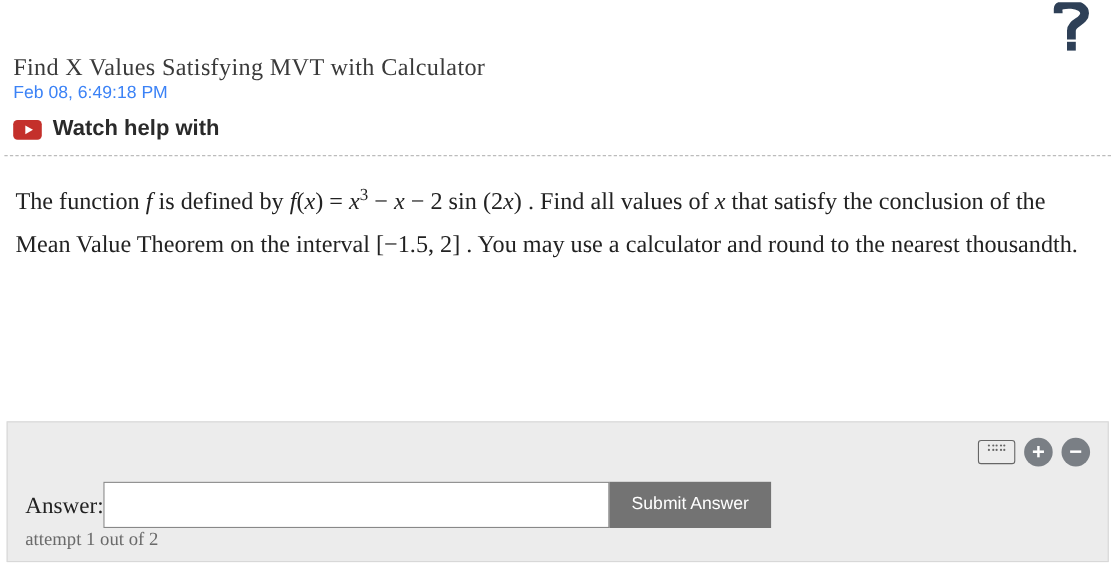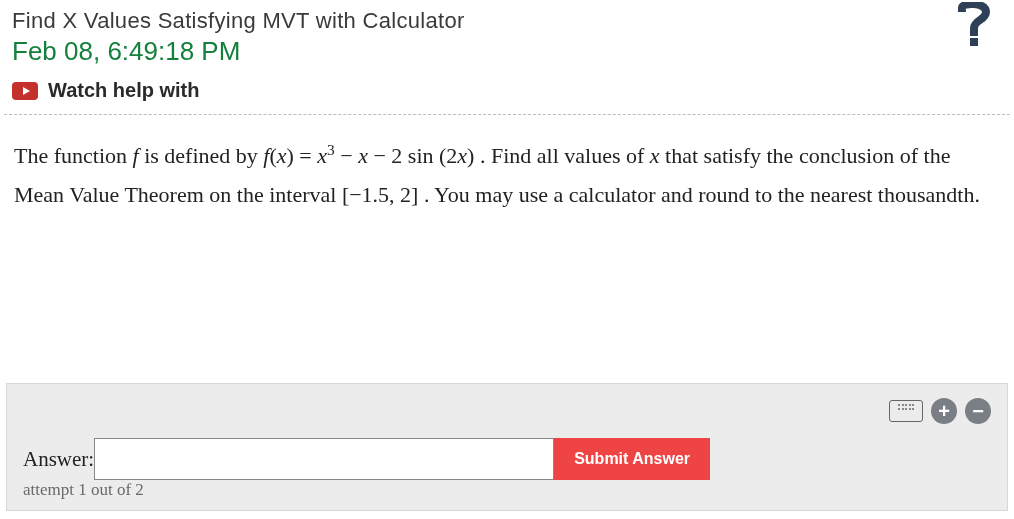--- a/index.html
+++ b/index.html
@@ -9,29 +9,30 @@
     height: 519px;
     background: #fff;
     color: #333;
     position: relative;
   }
   .header {
     padding: 8px 12px 4px 12px;
     position: relative;
   }
   .title {
-    font-family: Liberation Sans, sans-serif;
+    font-family: Liberation Serif, serif;
     font-size: 22px;
     color: #3a3a3a;
     letter-spacing: 0.3px;
+    margin-top: 40px;
   }
   .timestamp {
     font-family: "Comic Sans MS", "Segoe Script", cursive, sans-serif;
-    font-size: 26px;
-    color: #15803d;
+    font-size: 16px;
+    color: #3b82f6;
     margin-top: 2px;
   }
   .help-icon {
     position: absolute;
     right: 22px;
     top: 2px;
     width: 36px;
     height: 46px;
     color: #2e4057;
   }
@@ -129,26 +130,26 @@
   }
   .answer-input {
     width: 460px;
     height: 42px;
     border: 1.5px solid #888;
     background: #fff;
     font-size: 18px;
     padding: 4px 8px;
   }
   .submit-btn {
-    background: #ef4444;
+    background: #737373;
     color: #fff;
     border: none;
     font-family: Arial, sans-serif;
     font-size: 16px;
-    font-weight: 700;
+    font-weight: 400;
     padding: 12px 20px;
     cursor: pointer;
   }
   .attempt {
     text-align: left;
     font-size: 17px;
     color: #6a6a6a;
     margin-top: 0;
     font-family: Georgia, serif;
   }

